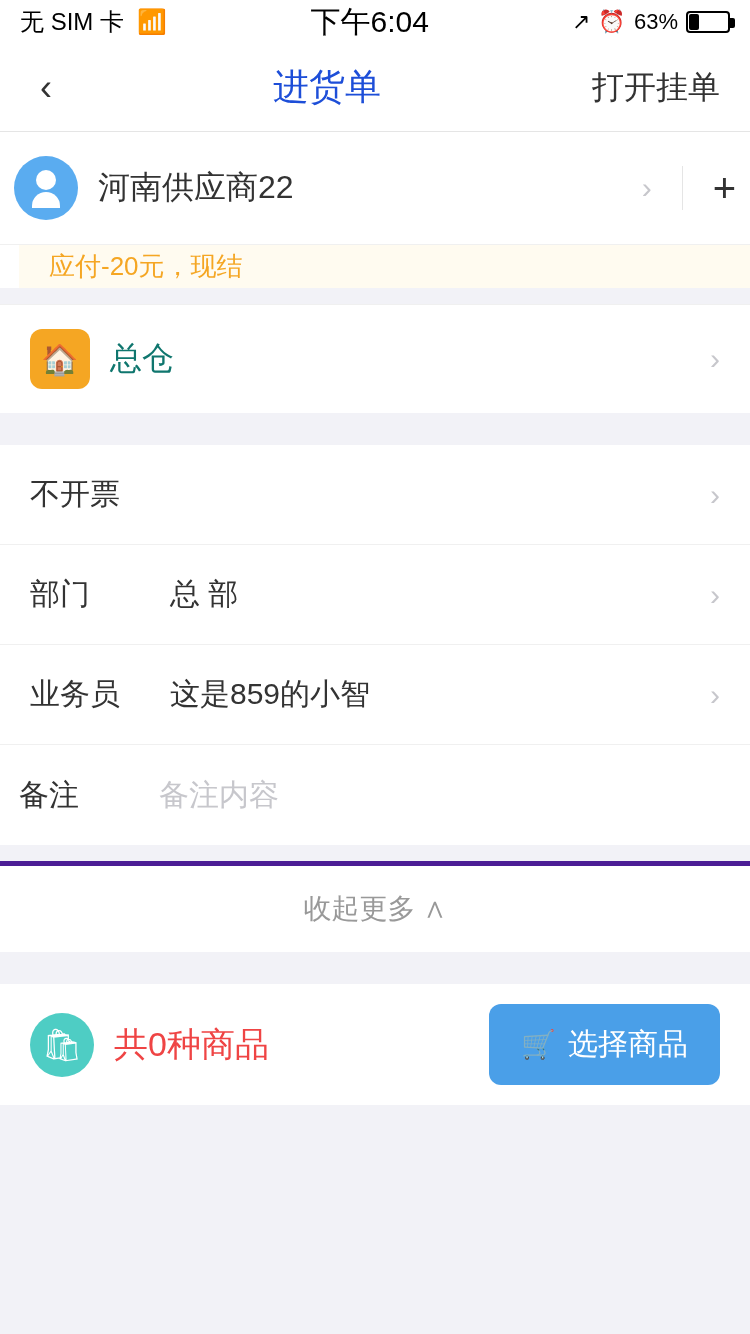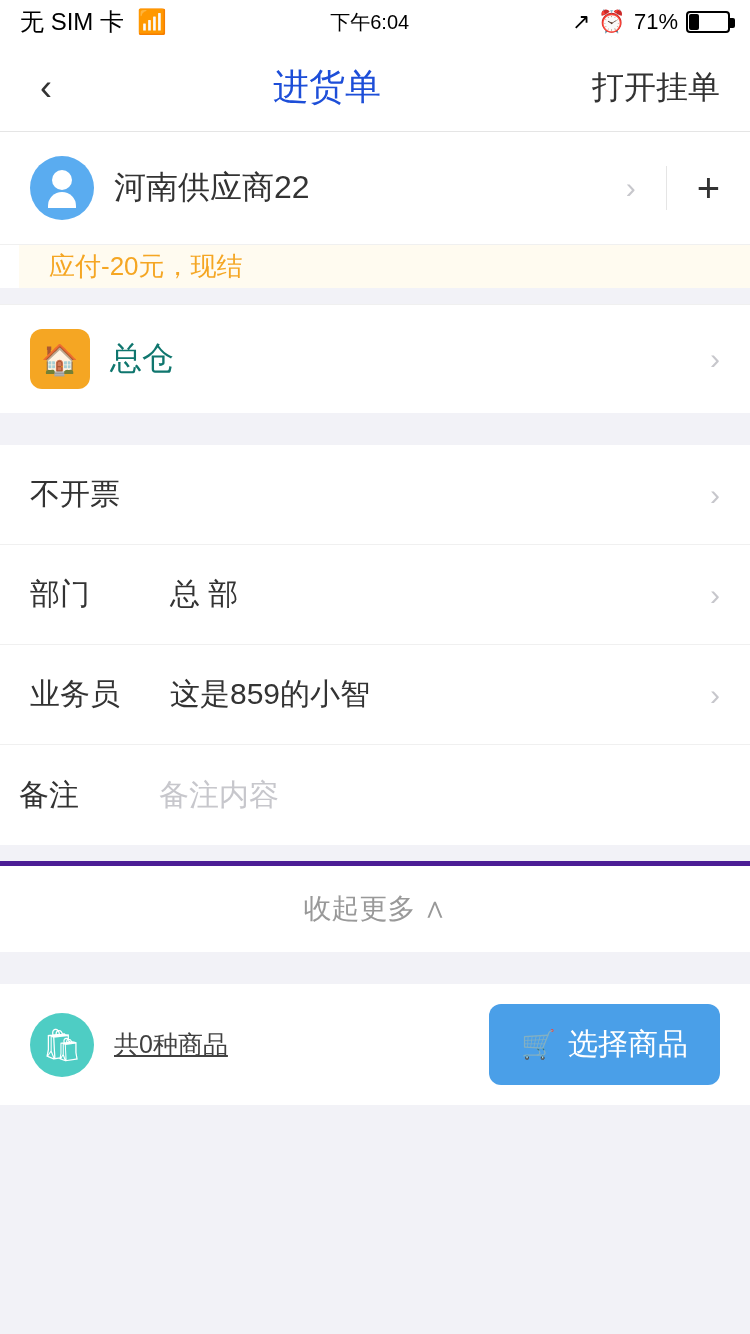--- a/index.html
+++ b/index.html
@@ -18,21 +18,21 @@
       height: 44px;
       background: #fff;
       display: flex;
       align-items: center;
       justify-content: space-between;
       padding: 0 20px;
       font-size: 26px;
       color: #000;
     }
     .status-left { font-size: 24px; }
-    .status-center { font-size: 20px; font-weight: 500; }
+    .status-center { font-size: 30px; font-weight: 500; }
     .status-right { display: flex; align-items: center; gap: 8px; font-size: 22px; }
     .battery-icon {
       width: 44px; height: 22px; border: 2px solid #000; border-radius: 4px; position: relative; display: inline-block;
     }
     .battery-icon::after {
       content: ''; position: absolute; right: -7px; top: 5px; width: 5px; height: 10px; background: #000; border-radius: 0 2px 2px 0;
     }
     .battery-fill {
       position: absolute; left: 1px; top: 1px; height: 16px; width: 25%; background: #000; border-radius: 2px;
     }
@@ -73,21 +73,21 @@
     
     .card {
       background: #fff;
       margin-bottom: 0;
     }
 
     
     .supplier-row {
       display: flex;
       align-items: center;
-      padding: 24px 30px;
+      padding: 24px 14px;
       background: #fff;
       border-bottom: 1px solid #f0f0f0;
     }
     .supplier-avatar {
       width: 64px; height: 64px; border-radius: 50%; background: #5aacf0;
       display: flex; align-items: center; justify-content: center;
       margin-right: 20px; flex-shrink: 0;
     }
     .avatar-person {
       width: 36px; height: 36px; position: relative;
@@ -216,24 +216,23 @@
       padding: 20px 30px;
       margin-top: 16px;
       gap: 20px;
     }
     .product-icon-wrap {
       width: 64px; height: 64px; border-radius: 50%; background: #4ecdc4;
       display: flex; align-items: center; justify-content: center;
       flex-shrink: 0;
     }
     .product-count {
-      font-size: 25px;
-      color: #404040;
-      flex: 1;
-      text-decoration: underline;
+      font-size: 34px;
+      color: #ef4444;
+      flex: 1;
     }
     .select-product-btn {
       background: #4a9fe8;
       color: #fff;
       font-size: 30px;
       padding: 20px 32px;
       border-radius: 12px;
       display: flex;
       align-items: center;
       gap: 12px;
@@ -257,21 +256,21 @@
   </style>
 </head>
 <body>
 
 <div class="status-bar">
   <div class="status-left">无 SIM 卡 &nbsp;📶</div>
   <div class="status-center">下午6:04</div>
   <div class="status-right">
     <span>↗</span>
     <span>⏰</span>
-    <span>71%</span>
+    <span>63%</span>
     <span class="battery-icon">
       <span class="battery-fill"></span>
     </span>
   </div>
 </div>
 
 <div class="nav-bar">
   <div class="nav-back">‹</div>
   <div class="nav-title">进货单</div>
   <div class="nav-right">打开挂单</div>

